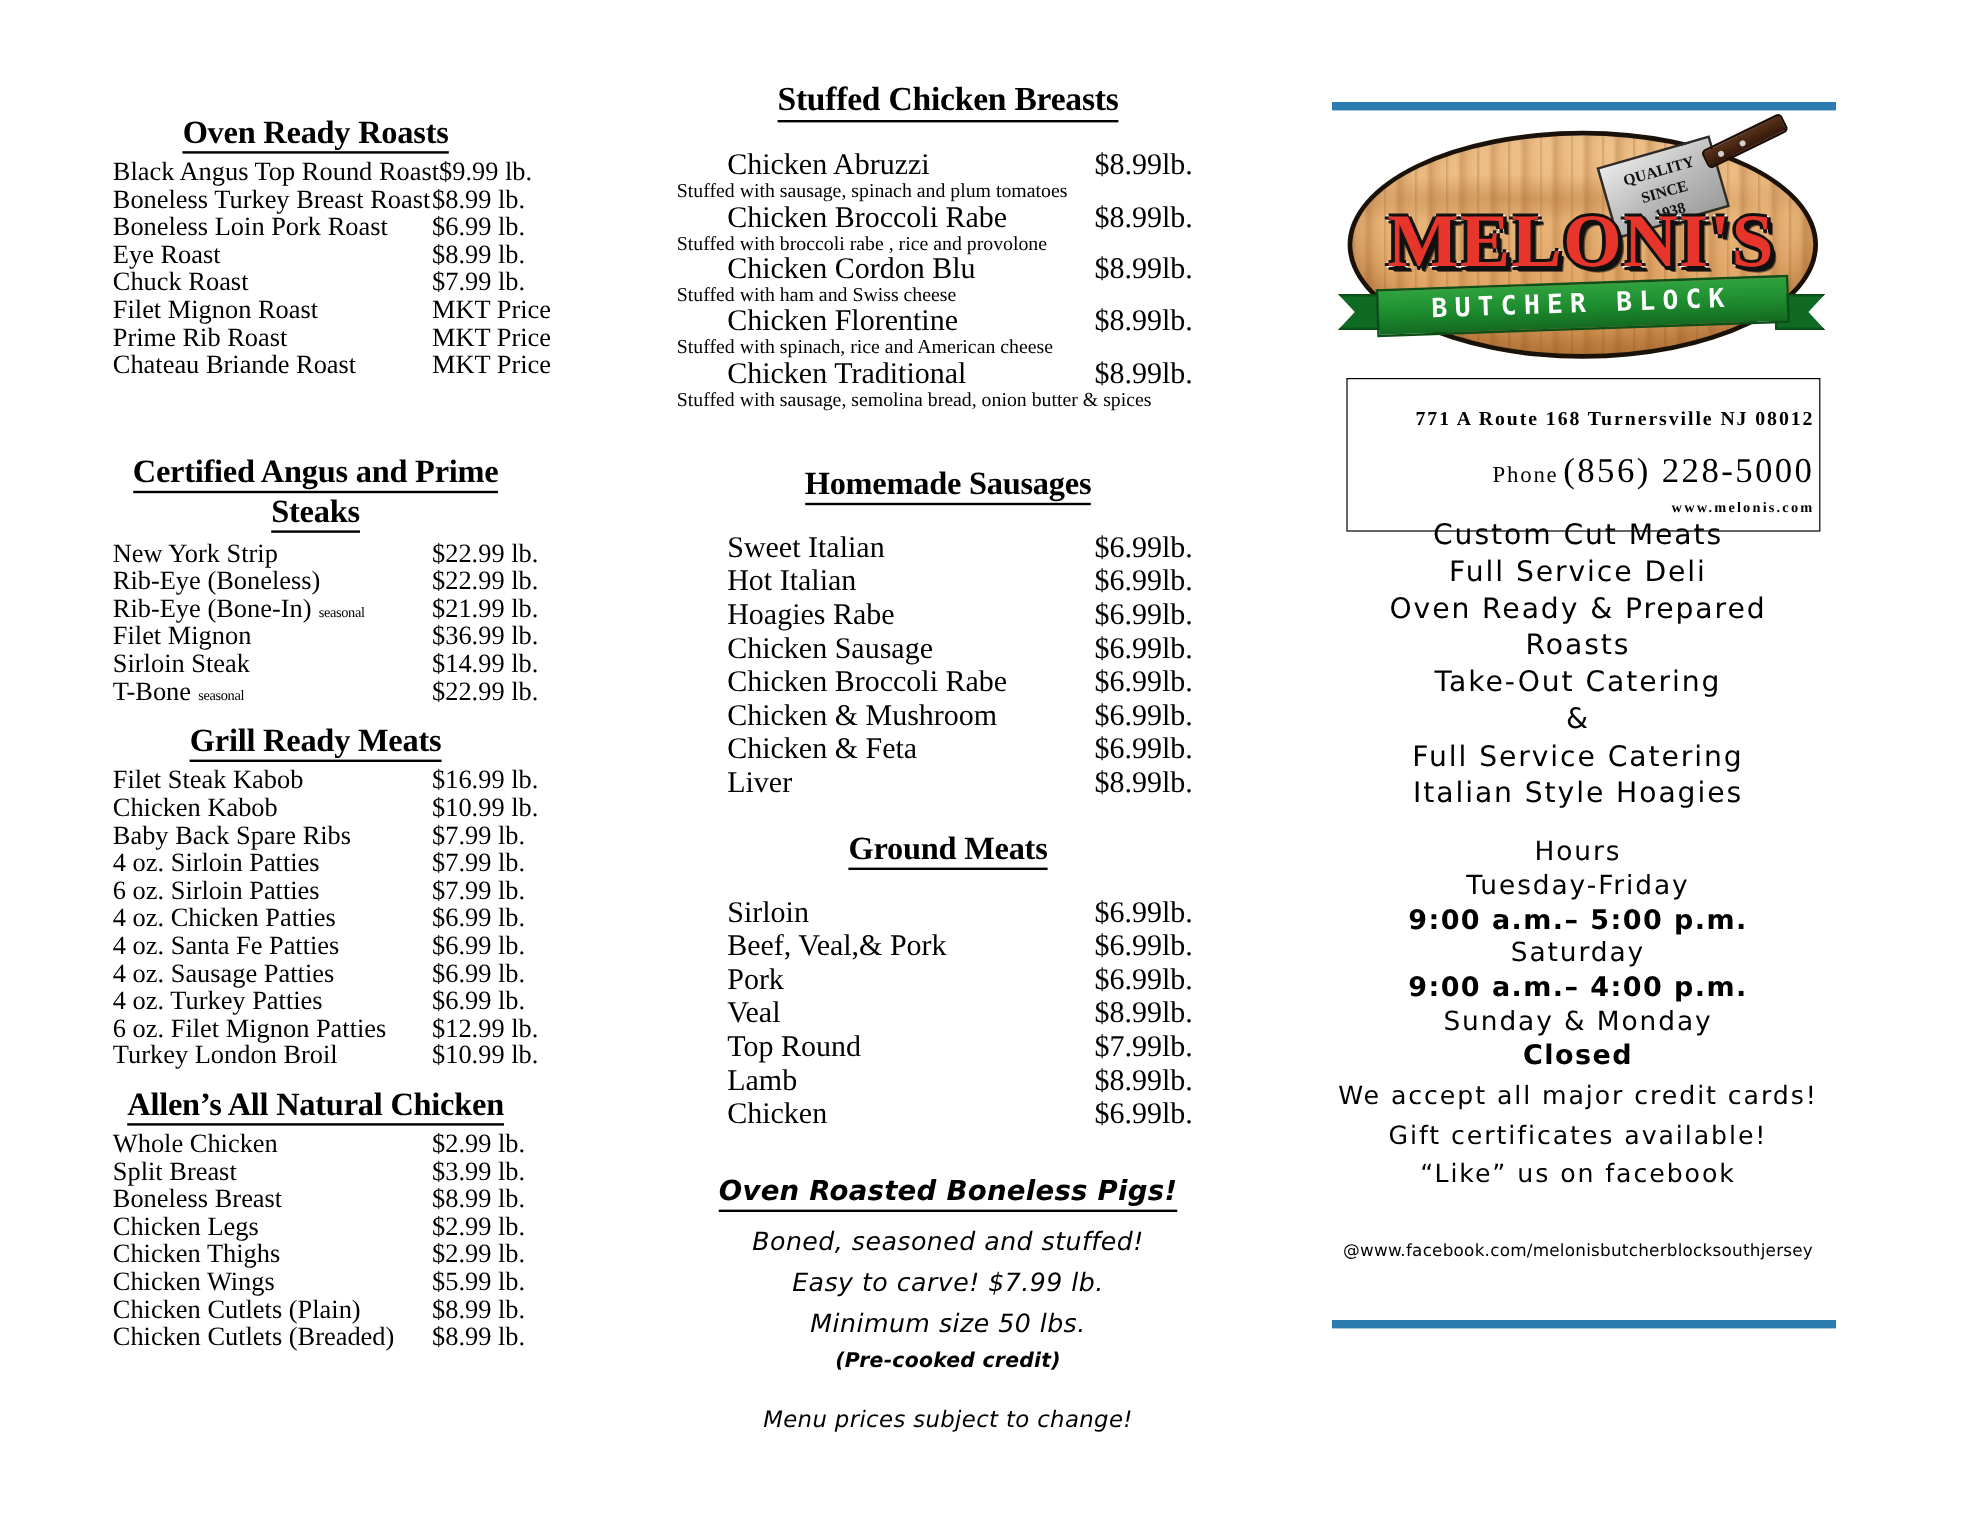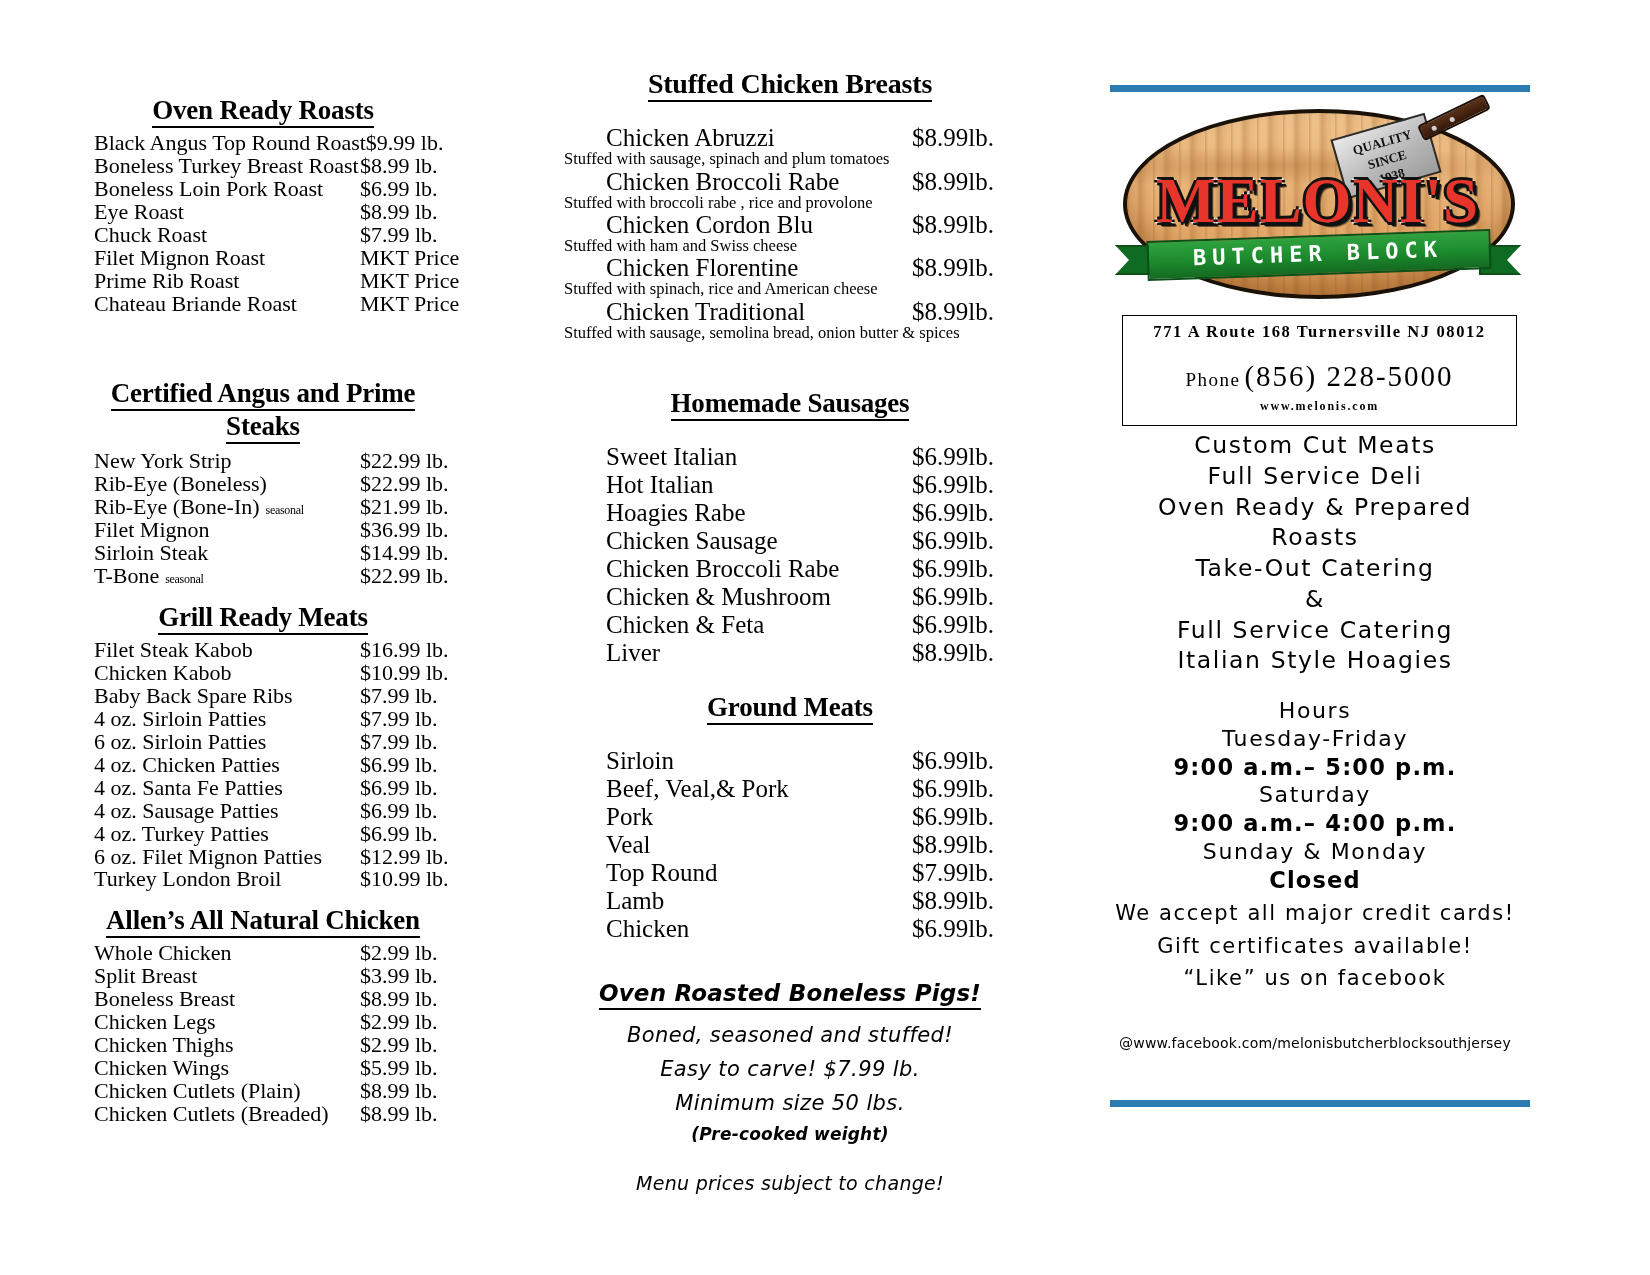--- a/index.html
+++ b/index.html
@@ -166,23 +166,23 @@
     position: absolute; left: 236px; top: 30px;
     width: 92px; text-align: center;
     font-family: "Liberation Serif", serif;
     font-weight: bold; font-size: 13px; line-height: 1.35;
     color: #111; transform: rotate(-16deg);
   }
 
   
   .contact-box {
     position: absolute; left: 1122px; top: 315px;
-    width: 395px; padding: 6px 4px 11px;
+    width: 395px; padding: 23px 4px 11px;
     border: 1.6px solid #000;
-    text-align: center;
+    text-align: right;
   }
   .addr {
     font-family: "Liberation Serif", serif;
     font-weight: bold; font-size: 16.5px; letter-spacing: 1.6px;
     white-space: nowrap;
   }
   .phone {
     font-family: "Liberation Serif", serif;
     font-weight: normal; margin-top: 18px;
     white-space: nowrap;
@@ -569,21 +569,21 @@
         </div>
     </div>
 
   </div>
 
   <div class="pigs">
     <div><span class="ttl">Oven Roasted Boneless Pigs!</span></div>
     <div class="l1">Boned, seasoned and stuffed!</div>
     <div class="l2">Easy to carve! $7.99 lb.</div>
     <div class="l3">Minimum size 50 lbs.</div>
-    <div class="l4">(Pre-cooked weight)</div>
+    <div class="l4">(Pre-cooked credit)</div>
   </div>
 
   <div class="footnote">Menu prices subject to change!</div>
 
   <div class="rule-top"></div>
   <div class="rule-bot"></div>
 
   <div class="logo-wrap">
     <div class="oval"></div>
     <div class="cleaver-blade"></div>

